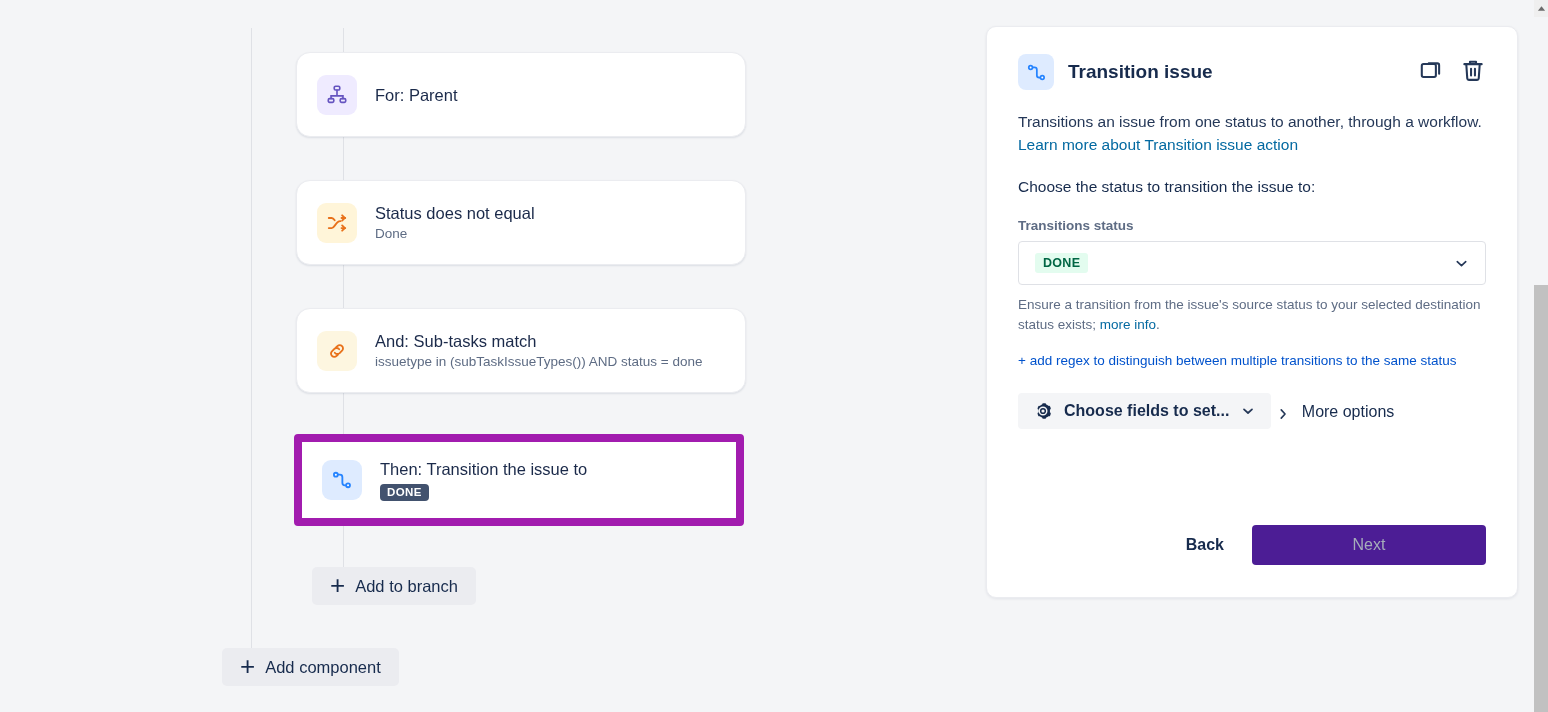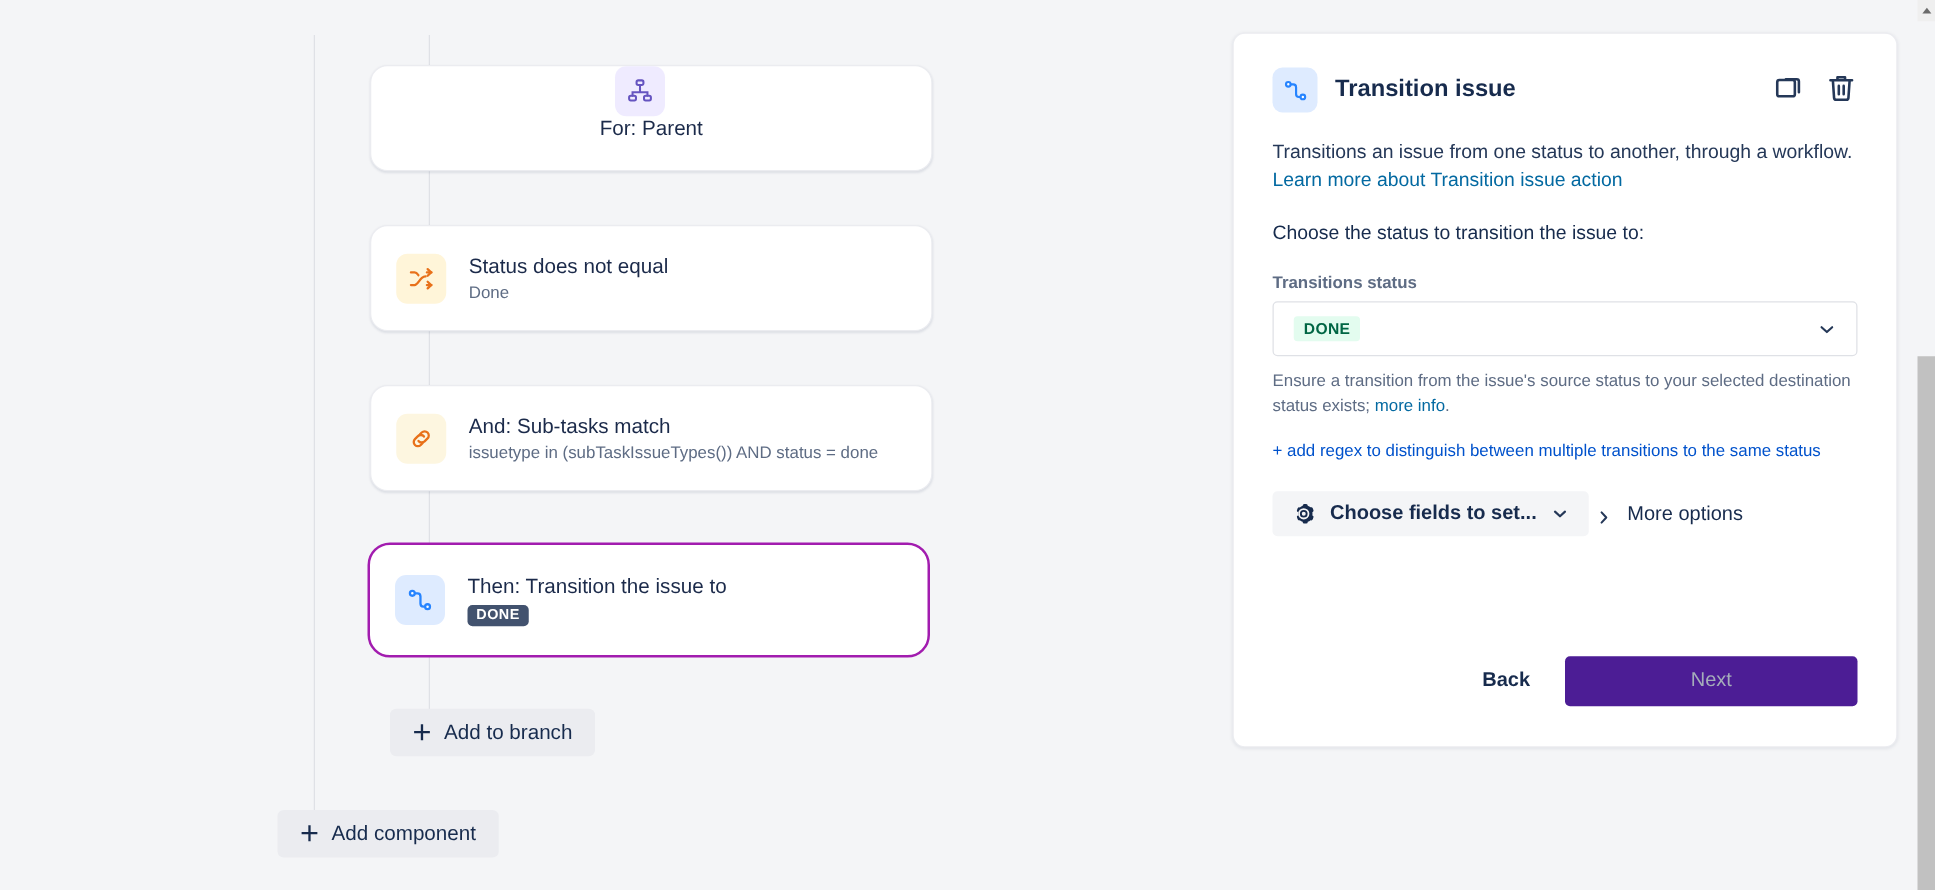--- a/index.html
+++ b/index.html
@@ -29,22 +29,22 @@
     position:absolute;
     left:296px; width:450px;
     background:#FFFFFF;
     border:1px solid #EBECF0;
     border-radius:14px;
     box-shadow:0 1px 2px rgba(9,30,66,.10);
     display:flex; align-items:center;
     padding:0 20px;
   }
   .card.selected {
-    border:2px solid #a21caf;
-    border-radius:18px;
+    border:8px solid #a21caf;
+    border-radius:4px;
     box-shadow:none;
   }
 
   .card-icon {
     width:40px; height:40px; border-radius:9px;
     flex:0 0 40px;
     display:flex; align-items:center; justify-content:center;
     margin-right:18px;
   }
   .ic-purple { background:#EFEBFF; }
@@ -161,21 +161,21 @@
   #scroll-thumb { position:absolute; right:0; top:285px; width:14px; height:427px; background:#C1C1C1; }
 </style>
 </head>
 <body>
 
 <div id="canvas">
 
   <div class="rail-outer"></div>
   <div class="rail-inner"></div>
 
-  <div class="card" id="card-0" style="left:296px; top:52px; height:85px;flex-direction:column;">
+  <div class="card" id="card-0" style="left:296px; top:52px; height:85px;">
     <div class="card-icon ic-purple">
       <svg width="22" height="22" viewBox="0 0 24 24" fill="none" stroke="#6554C0" stroke-width="1.8">
         <rect x="9" y="2.5" width="6" height="4" rx="1.4"></rect>
         <rect x="2.5" y="16" width="6" height="4" rx="1.4"></rect>
         <rect x="15.5" y="16" width="6" height="4" rx="1.4"></rect>
         <path d="M12 6.5v4.2M5.5 16v-3.1h13V16M12 10.7v2.2" stroke-linecap="round"></path>
       </svg>
     </div>
     <div class="card-body">
       <div class="card-title">For: Parent</div>

